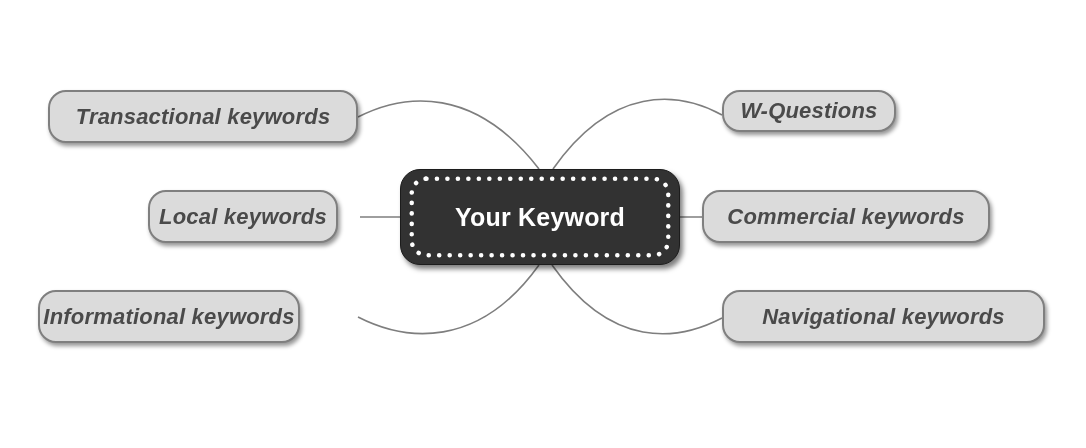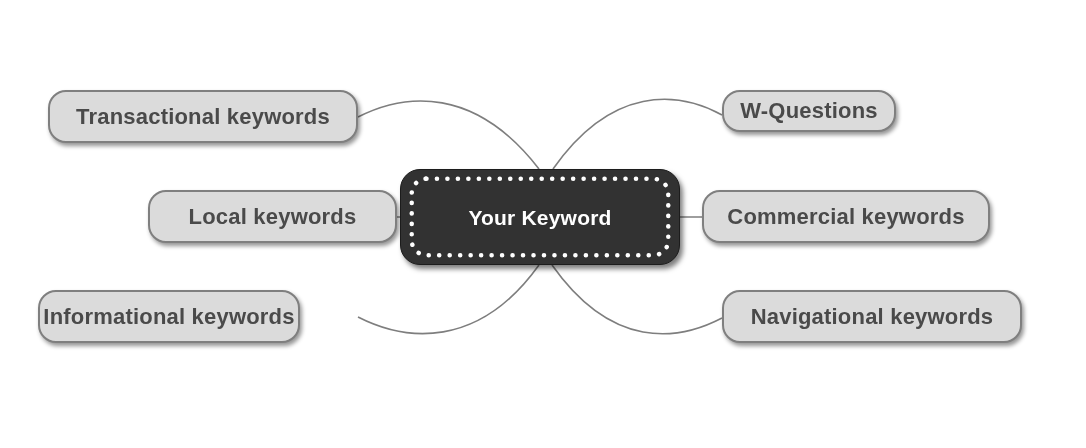--- a/index.html
+++ b/index.html
@@ -17,39 +17,40 @@
     background:#dbdbdb;
     border:2px solid #7f7f7f;
     border-radius:18px;
     box-shadow:2px 3px 4px rgba(0,0,0,0.42);
     font-weight:bold;
     font-size:22px;
     color:#4a4a4a;
     white-space:nowrap;
     box-sizing:border-box;
     letter-spacing:0.2px;
+    font-style:italic;
   }
   .n-transactional{left:48px;top:90px;width:310px;height:53px;}
-  .n-local{left:148px;top:190px;width:249px;height:53px;}
+  .n-local{left:148px;top:190px;width:190px;height:53px;}
   .n-informational{left:38px;top:290px;width:262px;height:53px;}
   .n-wquestions{left:722px;top:90px;width:174px;height:42px;}
   .n-commercial{left:702px;top:190px;width:288px;height:53px;}
-  .n-navigational{left:722px;top:290px;width:300px;height:53px;}
+  .n-navigational{left:722px;top:290px;width:323px;height:53px;}
   .center-node{
     position:absolute;
     left:400px;top:169px;width:280px;height:96px;
     background:#323232;
     border:1px solid #1c1c1c;
     border-radius:20px;
     box-shadow:3px 4px 5px rgba(0,0,0,0.5);
     box-sizing:border-box;
     display:flex;flex-direction:column;align-items:center;justify-content:center;
     color:#ffffff;
     font-weight:bold;
-    font-size:21px;
+    font-size:25px;
     line-height:35px;
     letter-spacing:0.2px;
   }
   .center-node .dots{position:absolute;left:0;top:0;width:100%;height:100%;pointer-events:none;}
   .center-node .ctext{position:relative;text-align:center;}
 </style>
 </head>
 <body>
 
 <div class="stage">

